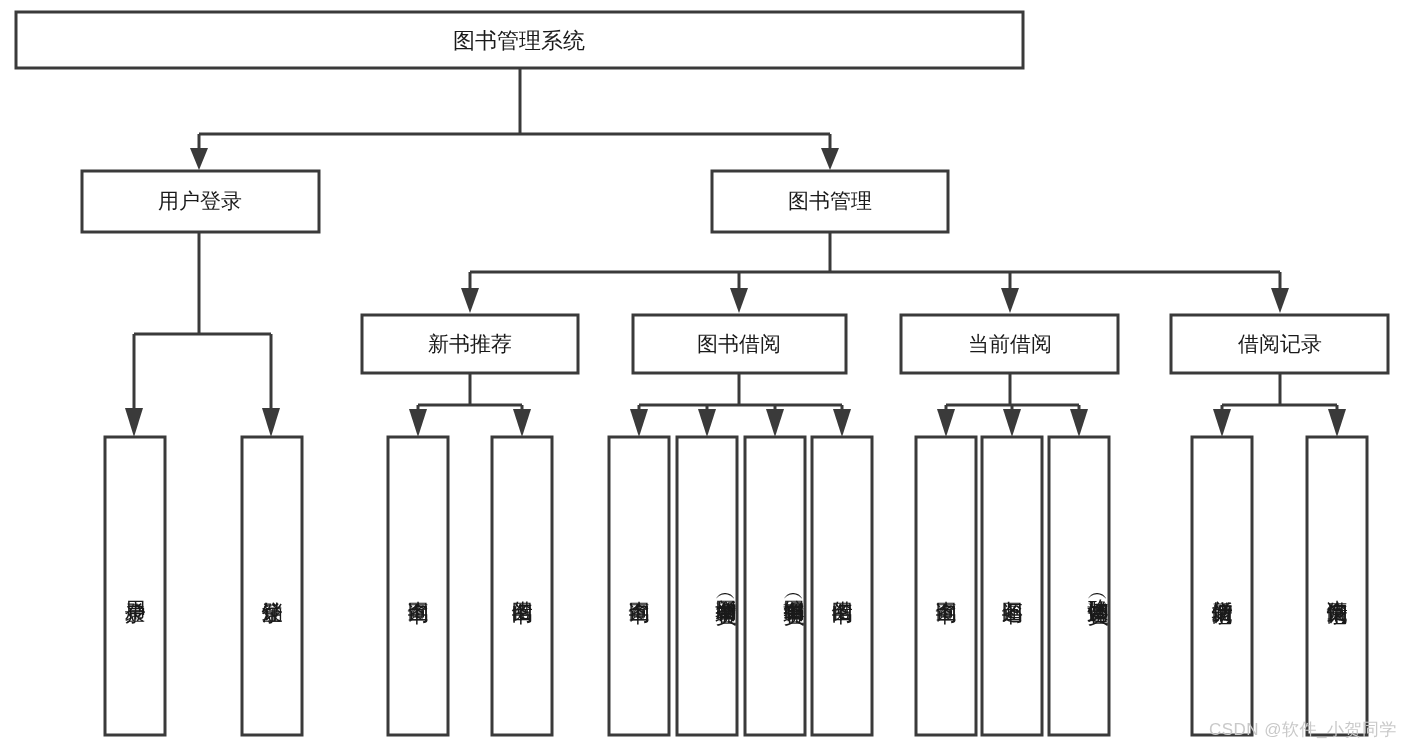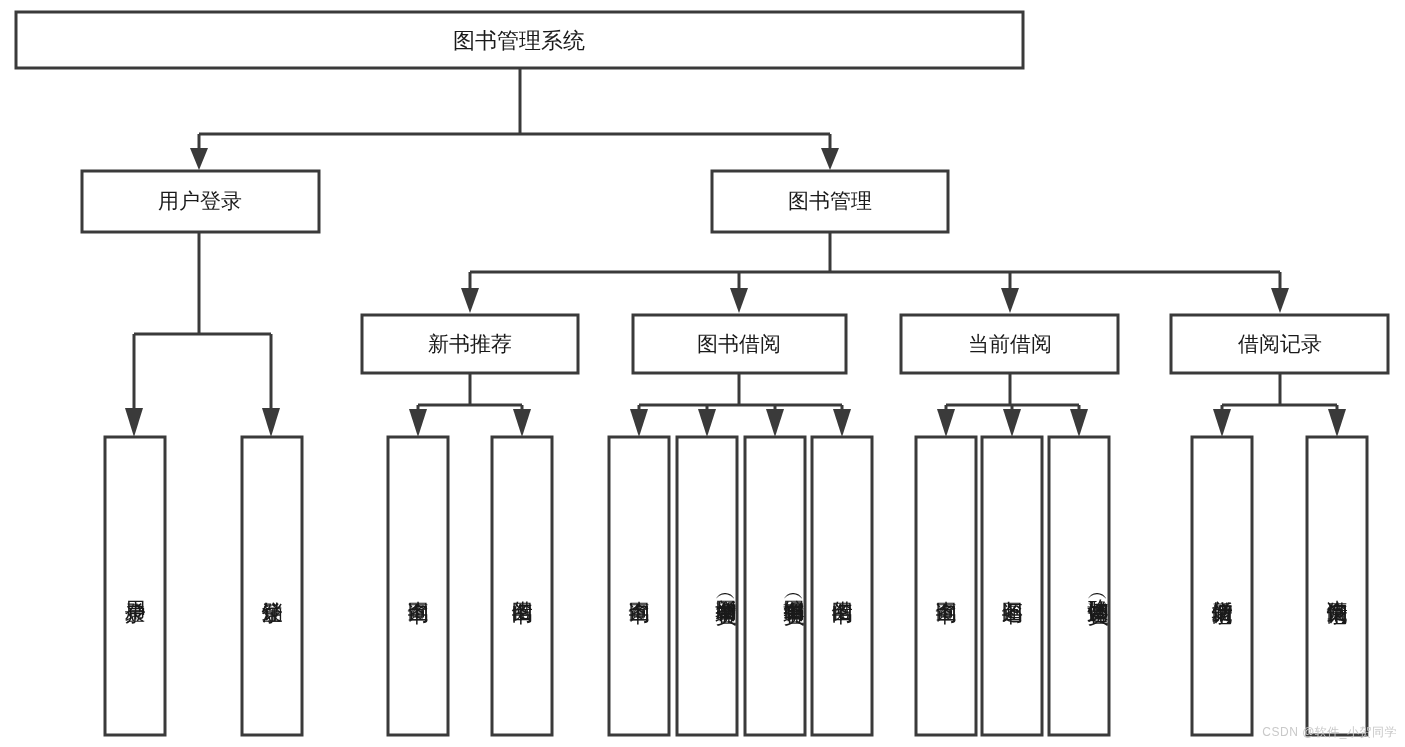--- a/index.html
+++ b/index.html
@@ -69,21 +69,21 @@
     justify-content: center;
     text-align: center;
     white-space: nowrap;
     pointer-events: none;
   }
   .watermark {
     position: absolute;
     right: 8px;
     bottom: 6px;
     font-family: "Liberation Sans", "DejaVu Sans", sans-serif;
-    font-size: 12px;
+    font-size: 17px;
     color: #c9c9c9;
     letter-spacing: 0.5px;
     white-space: nowrap;
   }
 </style>
 </head>
 <body>
 
 <div id="diagram-root">
 

